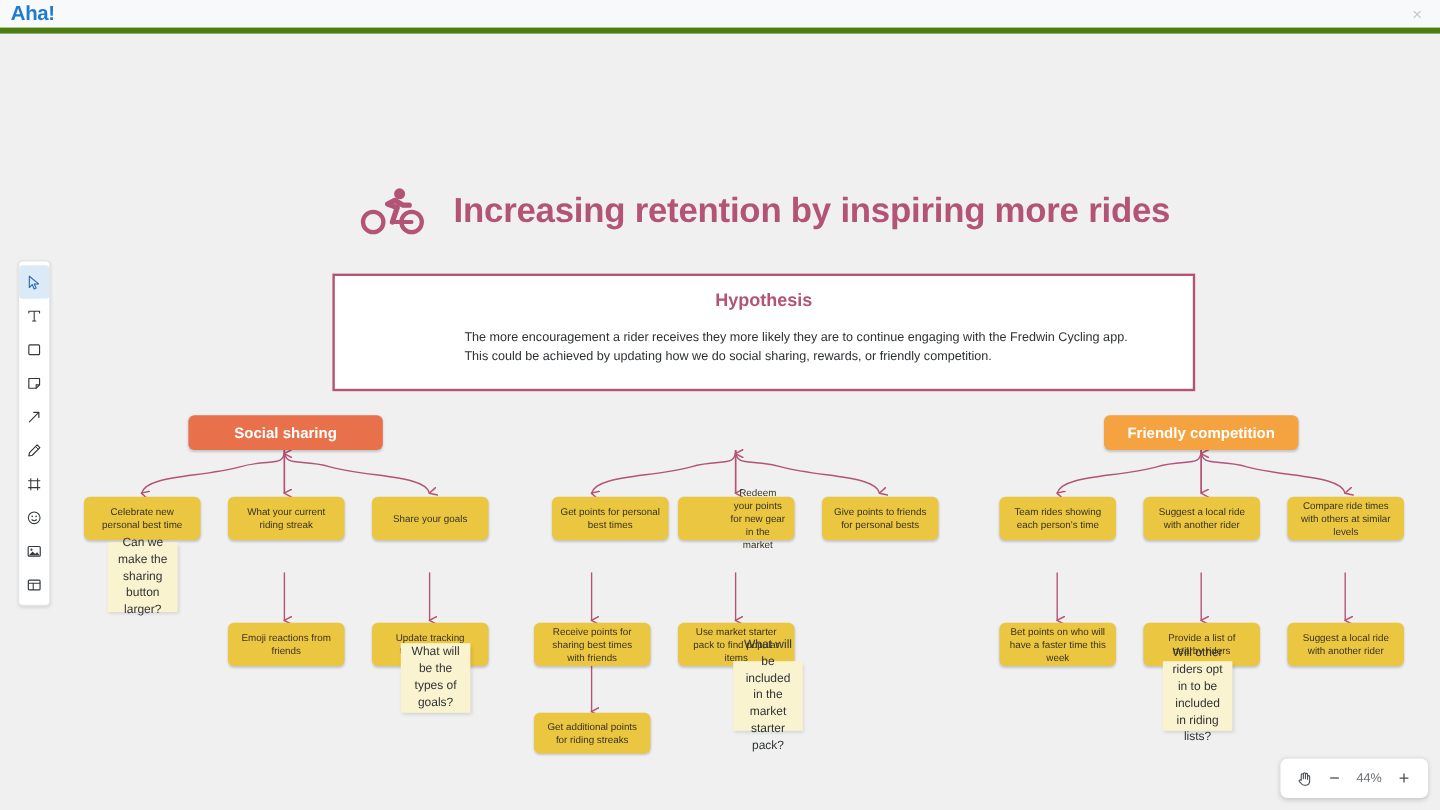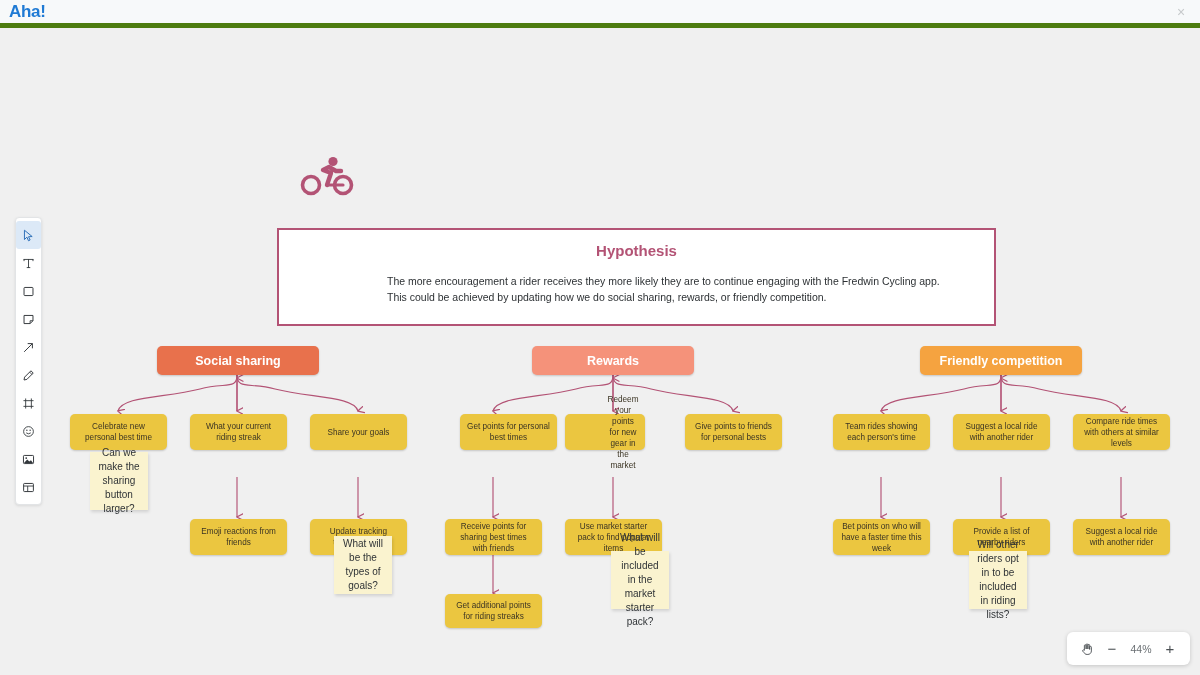--- a/index.html
+++ b/index.html
@@ -207,20 +207,21 @@
     <div class="title-row">
       <span class="bike-icon">
         <svg width="56" height="44" viewBox="0 0 56 44">
           <circle cx="11" cy="31" r="8.5" fill="none" stroke="#b35375" stroke-width="3.6"></circle>
           <circle cx="43" cy="31" r="8.5" fill="none" stroke="#b35375" stroke-width="3.6"></circle>
           <circle cx="33" cy="7.5" r="4.6" fill="#b35375"></circle>
           <path d="M27 31 L31 19 L23 16 L29 13 L36 17 L41 17" fill="none" stroke="#b35375" stroke-width="4.4" stroke-linecap="round" stroke-linejoin="round"></path>
           <path d="M27 31 L43 31" fill="none" stroke="#b35375" stroke-width="3.2" stroke-linecap="round"></path>
         </svg>
       </span>
+      <span class="deck-title">Increasing retention by inspiring more rides</span>
     </div>
 
     <div class="hypothesis">
       <h2>Hypothesis</h2>
       <p>The more encouragement a rider receives they more likely they are to continue engaging with the Fredwin Cycling app.</p>
       <p>This could be achieved by updating how we do social sharing, rewards, or friendly competition.</p>
     </div>
 
     <svg class="links">
       <defs>
@@ -276,27 +277,24 @@
     <div class="node idea" style="left:310px; top:491px; width:97px; height:36px;">
       <span>Update tracking towards goals</span>
     </div>
     <div class="sticky" style="left:90px; top:424px; width:58px; height:58px;">
       <span>Can we make the sharing button larger?</span>
     </div>
     <div class="sticky" style="left:334px; top:508px; width:58px; height:58px;">
       <span>What will be the types of goals?</span>
     </div>
 
-    <div class="node cat" style="left:532px; top:318px; width:162px; height:29px; background:#f5927a;">
-      <span>Rewards</span>
-    </div>
     <div class="node idea" style="left:460px; top:386px; width:97px; height:36px;">
       <span>Get points for personal best times</span>
     </div>
-    <div class="node idea" style="left:565px; top:386px; width:80px; height:36px;padding-left:43px;">
+    <div class="node idea" style="left:565px; top:386px; width:97px; height:36px;padding-left:43px;">
       <span>Redeem your points for new gear in the market</span>
     </div>
     <div class="node idea" style="left:685px; top:386px; width:97px; height:36px;">
       <span>Give points to friends for personal bests</span>
     </div>
     <div class="node idea" style="left:445px; top:491px; width:97px; height:36px;">
       <span>Receive points for sharing best times with friends</span>
     </div>
     <div class="node idea" style="left:565px; top:491px; width:97px; height:36px;">
       <span>Use market starter pack to find popular items</span>

